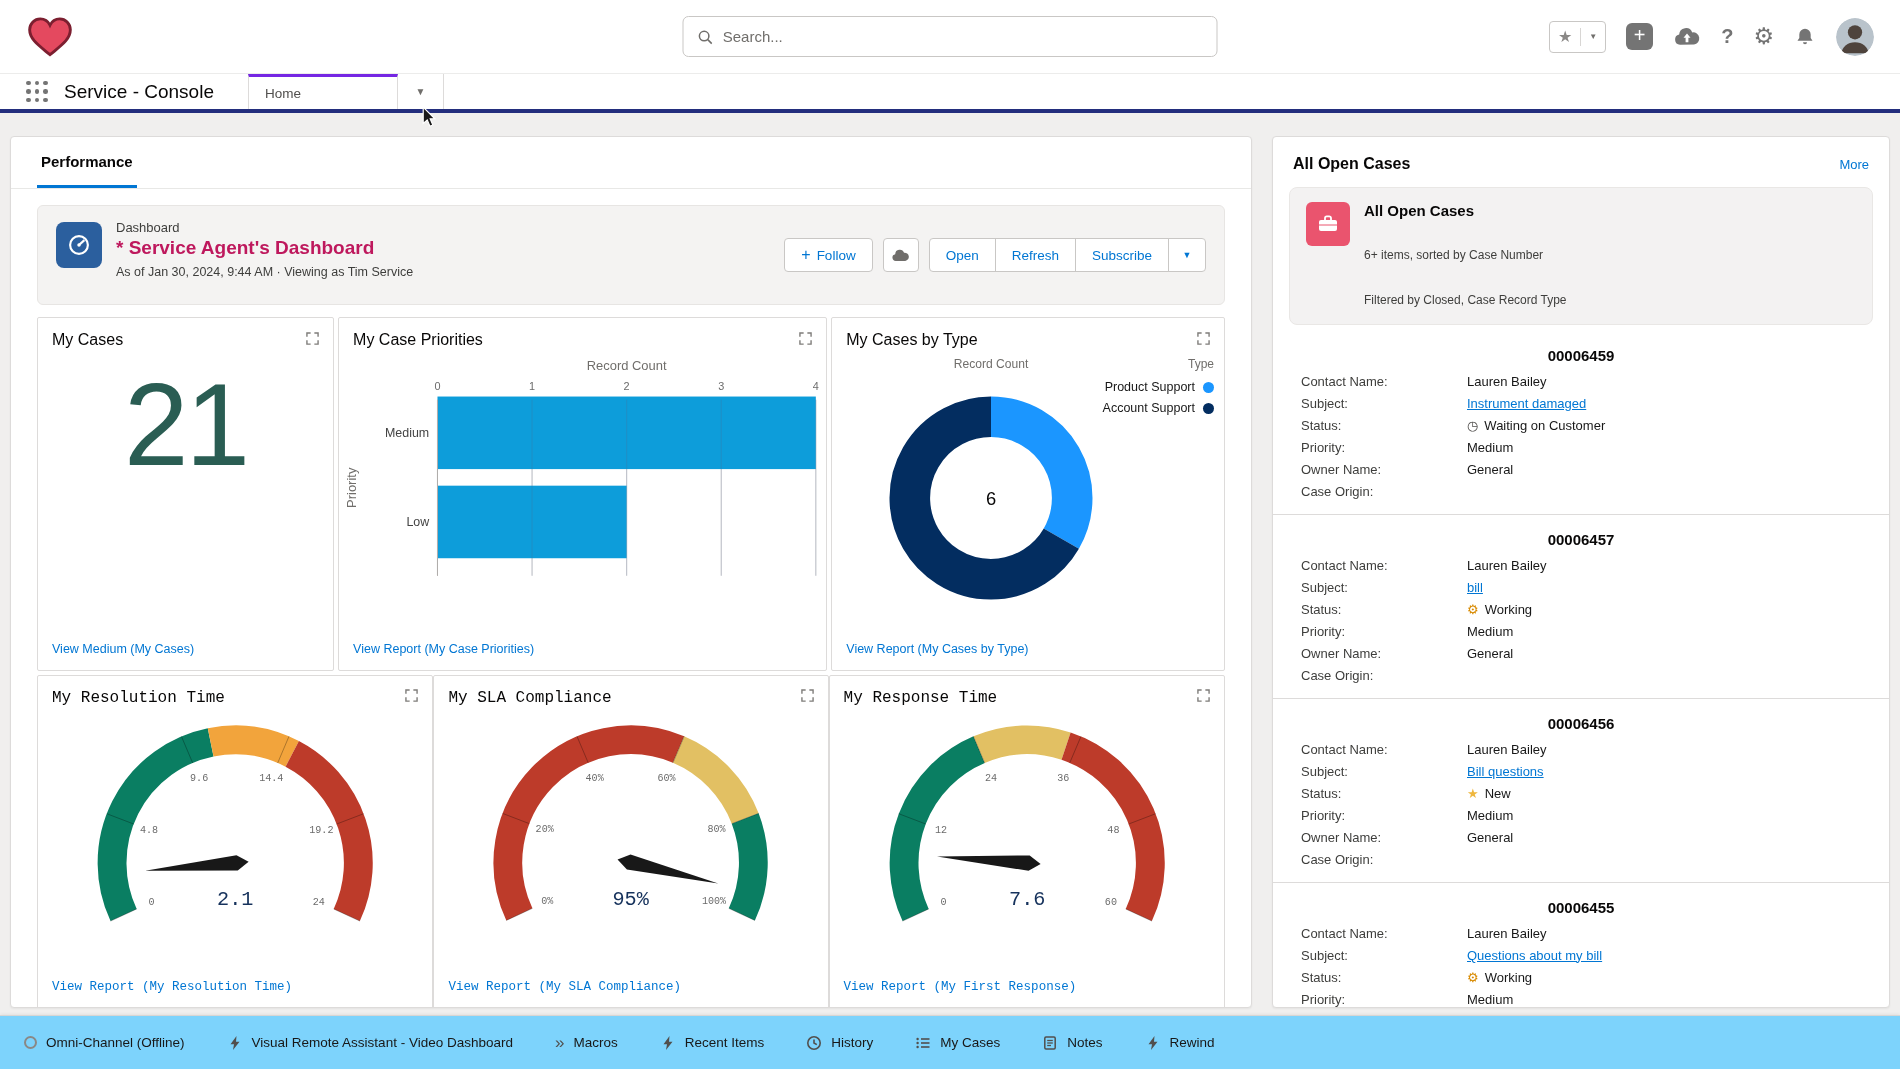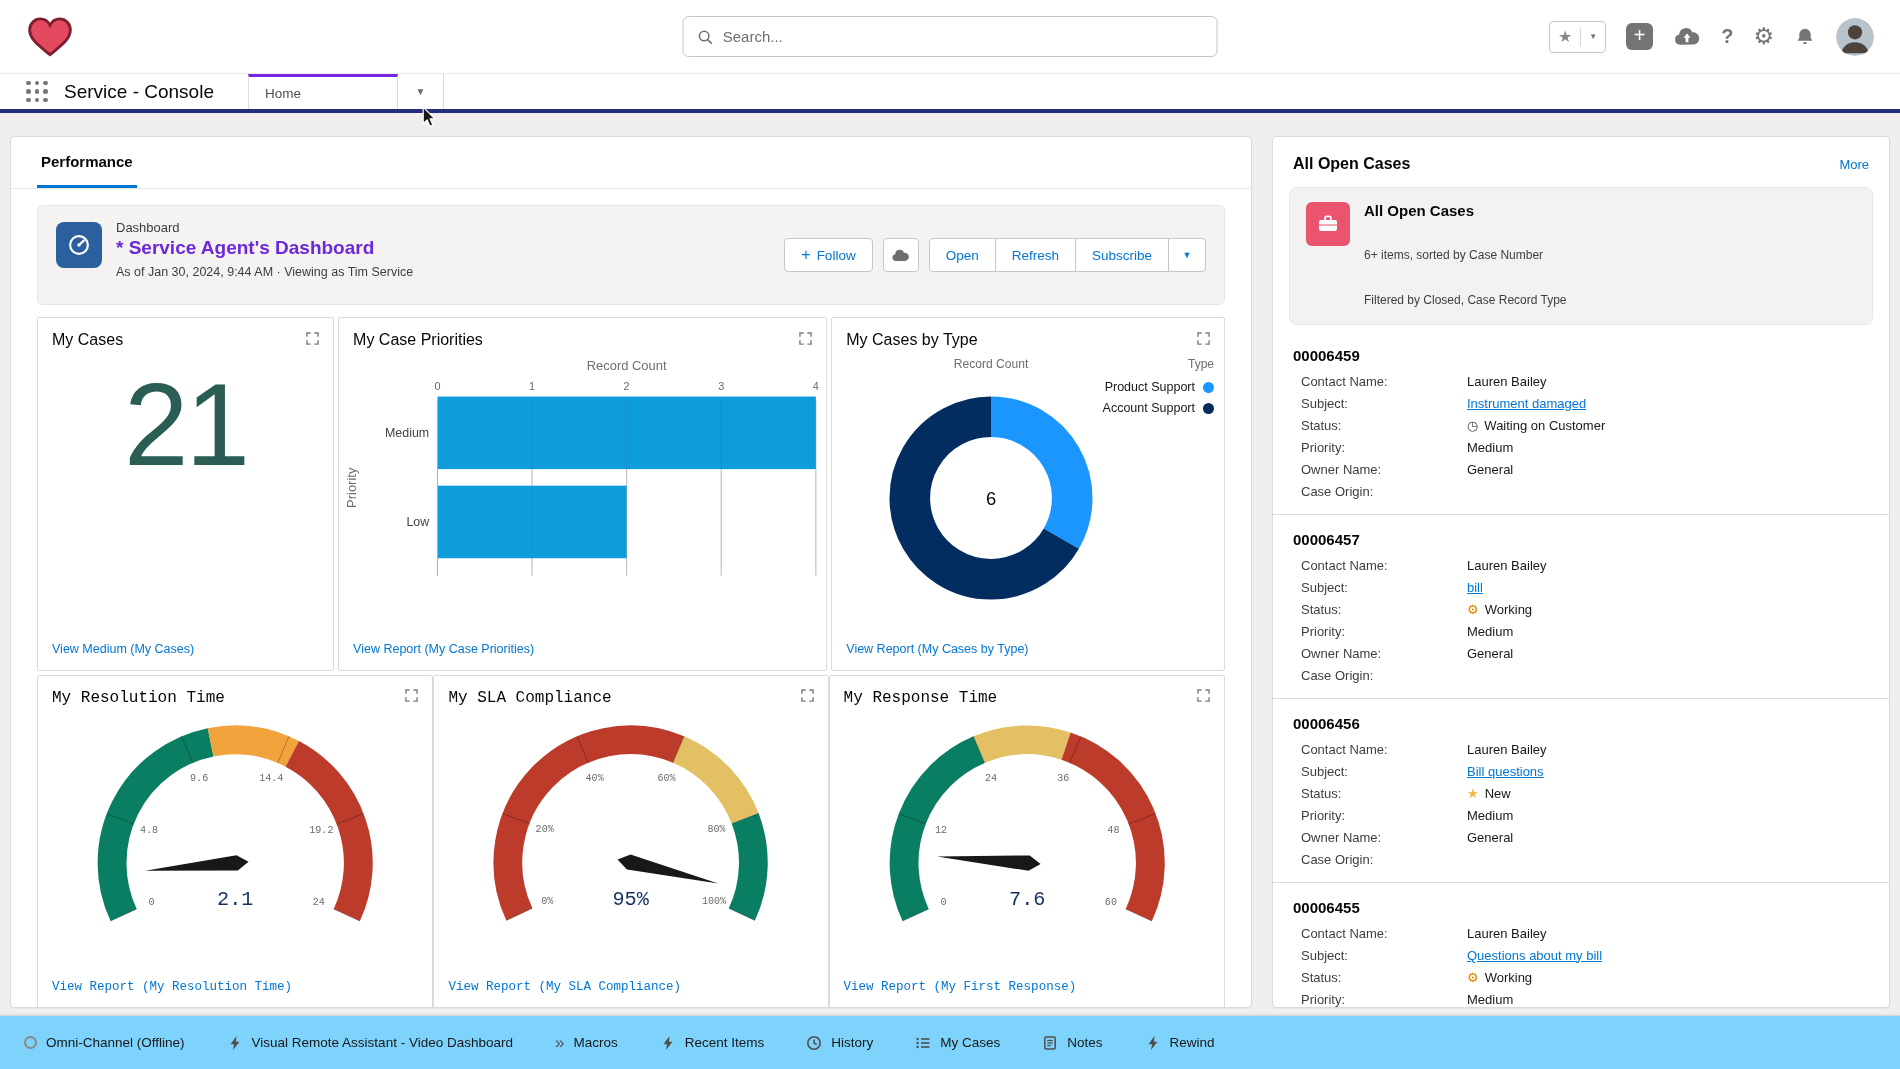--- a/index.html
+++ b/index.html
@@ -38,21 +38,21 @@
   .panel-left  { left:10px;  width:1242px; height:872px; }
   .panel-right { left:1272px; width:618px; height:872px; }
 
   
   .perf-tabstrip { height:52px; border-bottom:1px solid #e8e8e6; display:flex; }
   .perf-tab { margin-left:26px; padding:0 4px; display:flex; align-items:center; font-size:15px; font-weight:bold; color:#080707; border-bottom:3px solid #0176d3; cursor:pointer; }
 
   .dash-card { margin:16px 26px 12px; background:#f4f3f2; border:1px solid #e7e5e3; border-radius:6px; padding:14px 18px; display:flex; align-items:flex-start; min-height:100px; }
   .dash-icon { width:46px; height:46px; border-radius:8px; background:#2b5f9e; display:flex; align-items:center; justify-content:center; margin-right:14px; margin-top:2px; }
   .dash-label { font-size:13px; color:#3e3e3c; }
-  .dash-title { font-size:19px; font-weight:bold; color:#6d28d9; margin:2px 0 6px; }
+  .dash-title { font-size:19px; font-weight:bold; color:#be185d; margin:2px 0 6px; }
   .dash-meta  { font-size:12.5px; color:#3e3e3c; }
   .dash-actions { margin-left:auto; align-self:center; display:flex; align-items:center; gap:10px; }
   .btn { height:34px; background:#fff; border:1px solid #c9c7c5; border-radius:4px; color:#0176d3; font-size:13.5px; padding:0 16px; cursor:pointer; display:inline-flex; align-items:center; gap:6px; font-family:"Liberation Sans",sans-serif; }
   .icon-btn { width:36px; padding:0; justify-content:center; }
   .btn-group { display:flex; }
   .btn-group .btn { border-radius:0; margin-left:-1px; }
   .btn-group .btn:first-child { border-radius:4px 0 0 4px; margin-left:0; }
   .btn-group .btn:last-child { border-radius:0 4px 4px 0; }
   .chev-btn { width:38px; padding:0; justify-content:center; }
   .chev { font-size:9px; color:#0176d3; }
@@ -85,21 +85,21 @@
   
   .cases-head { display:flex; align-items:center; padding:18px 20px 12px; }
   .cases-title { font-size:16px; font-weight:bold; color:#080707; }
   .more-link { margin-left:auto; font-size:13px; color:#0176d3; text-decoration:none; cursor:pointer; }
   .summary-card { margin:2px 16px 6px; background:#f3f2f2; border:1px solid #e9e7e5; border-radius:8px; padding:14px 16px; display:flex; gap:14px; align-items:flex-start; }
   .cases-icon { width:44px; height:44px; border-radius:6px; background:#ea546e; display:flex; align-items:center; justify-content:center; flex:none; }
   .summary-title { font-size:15px; font-weight:bold; color:#080707; margin-bottom:4px; }
   .summary-line { font-size:12px; color:#3e3e3c; line-height:1.45;margin-top:28px; }
   .case-item { padding:16px 20px 14px; border-bottom:1px solid #dddbda; }
   .case-item:last-child { border-bottom:none; }
-  .case-number { font-size:15px; font-weight:bold; color:#080707; margin-bottom:10px; cursor:pointer; }
+  .case-number { font-size:15px; font-weight:bold; color:#080707; margin-bottom:10px; cursor:pointer;text-align:center; }
   .case-grid { display:grid; grid-template-columns:166px 1fr; row-gap:6px; padding-left:8px; }
   .f-label { font-size:13px; color:#3e3e3c; }
   .f-value { font-size:13px; color:#181818; min-height:16px; }
   .subject-link { color:#0176d3; text-decoration:underline; cursor:pointer; }
   .status-value { display:flex; align-items:center; gap:6px; }
   .status-icon { font-size:13px; }
 
   
   .utility-bar { position:absolute; left:0; right:0; bottom:0; height:54px; background:#7dd3fc; border-top:1px solid #d8d6d4; display:flex; align-items:center; padding:0 24px; gap:42px; box-shadow:0 -1px 3px rgba(0,0,0,0.06); }
   .util-item { display:flex; align-items:center; gap:9px; cursor:pointer; white-space:nowrap; }

